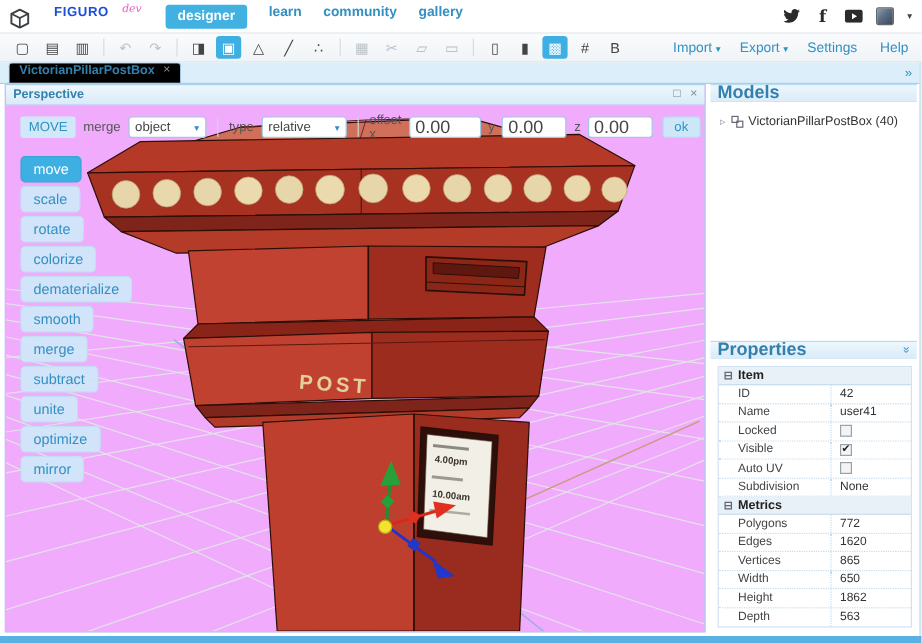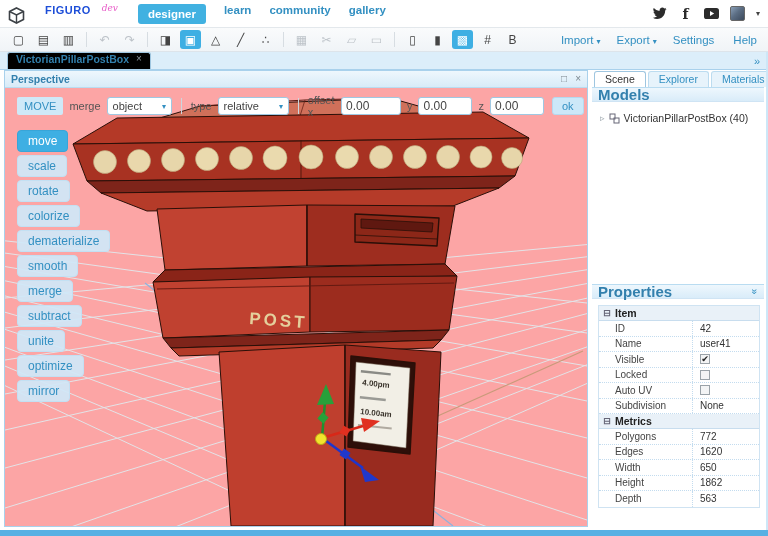--- a/index.html
+++ b/index.html
@@ -43,40 +43,40 @@
   .tabbar { position:absolute; left:0; top:52px; width:768px; height:18px; background:#dceefa;
     border-bottom:1px solid #a9d1ec; display:flex; align-items:flex-end; padding-left:7px; }
   .doc-tab { height:17px; background:#000000; border:1px solid #9fc6e0; border-bottom:none;
     border-radius:3px 3px 0 0; display:flex; align-items:flex-start; padding:0 8px; gap:7px; }
   .doc-tab-label { font-size:10.5px; font-weight:bold; color:#3380ad; }
   .doc-tab-close { font-size:10px; color:#8a959c; cursor:pointer; }
   .sb-collapse { position:absolute; right:8px; top:55px; font-size:11px; color:#3390c2; cursor:pointer; }
 
   
   .vp { position:absolute; left:4px; top:70px; width:584px; height:457px;
-    border:1px solid #a9d1ec; background:#fca5a5; }
+    border:1px solid #a9d1ec; background:#f0abfc; }
   .vp-header { height:17px; background:linear-gradient(#eef7fd,#d8ebf8); border-bottom:1px solid #b9dcf1;
     display:flex; align-items:center; padding:0 6px; }
   .vp-title { font-size:10.5px; font-weight:bold; color:#3380ad; }
   .vp-winbtns { margin-left:auto; display:flex; gap:8px; }
   .vp-winbtn { font-size:10px; color:#7d8890; cursor:pointer; line-height:10px; }
   .vp-body { position:relative; width:582px; height:438px; overflow:hidden; }
   .scene-svg { position:absolute; left:0; top:0; }
 
   
   .movebar { position:absolute; left:12px; top:8px; height:20px; display:flex; align-items:center;
     gap:6px; font-size:11px; color:#555; }
   .mode-chip { background:#cfe9f8; color:#3390c2; font-size:11px; padding:3px 7px; border-radius:2px; }
   .mb-label { color:#555; }
   .mb-select { background:#fff; border:1px solid #9fc8e2; border-radius:3px; height:18px;
     display:flex; align-items:center; padding:0 5px; gap:20px; color:#444; cursor:pointer; }
   .mb-select .sel-caret { font-size:8px; color:#3390c2; }
   .mb-sep { width:1px; height:16px; background:#ccd6dd; margin:0 3px; }
   .mb-input { background:#fff; border:1px solid #9fc8e2; border-radius:3px; height:18px; width:60px;
-    font-size:12px; color:#444; padding:0 4px; font-family:"Liberation Sans",sans-serif; }
+    font-size:15px; color:#444; padding:0 4px; font-family:"Liberation Sans",sans-serif; }
   .mb-input.short { width:54px; }
   .mb-btn { background:#cce8f8; border:1px solid #b5d9ef; color:#3390c2; font-size:11px;
     border-radius:3px; padding:2px 9px; cursor:pointer; margin-left:2px; }
   .mb-btn.ghost { background:#e2f1fb; }
 
   
   .tools { position:absolute; left:12px; top:42px; display:flex; flex-direction:column;
     align-items:flex-start; gap:3px; }
   .tool-btn { height:22px; border-radius:4px; font-size:12px; padding:3px 10px;
     background:rgba(207,232,248,.92); border:1px solid #c3e0f3; color:#3390c2; cursor:pointer; }
@@ -390,28 +390,20 @@
 
           <button class="tool-btn">optimize</button>
 
           <button class="tool-btn">mirror</button>
         </div>
 
     </div>
   </div>
 
   <div class="sidebar">
-    <div class="sb-tabs">
-
-        <span class="sb-tab active">Scene</span>
-
-        <span class="sb-tab">Explorer</span>
-
-        <span class="sb-tab">Materials</span>
-      </div>
     <div class="sb-section-hd">
       <span class="sb-section-title">Models</span>
     </div>
     <div class="tree">
       <div class="tree-row">
         <span class="tree-exp">▹</span>
         <svg width="11" height="11" viewBox="0 0 11 11">
           <rect x="1" y="1" width="5" height="5" fill="none" stroke="#667" stroke-width="1"></rect>
           <rect x="5" y="5" width="5" height="5" fill="none" stroke="#667" stroke-width="1"></rect>
         </svg>
@@ -430,32 +422,32 @@
           </div>
           <div class="prow">
             <div class="plabel">ID</div>
             <div class="pval">42</div>
           </div>
           <div class="prow">
             <div class="plabel">Name</div>
             <div class="pval">user41</div>
           </div>
           <div class="prow">
+            <div class="plabel">Locked</div>
+            <div class="pval">
+              <span class="cb"></span>
+            </div>
+          </div>
+          <div class="prow">
             <div class="plabel">Visible</div>
             <div class="pval">
               <span class="cb">✔</span>
             </div>
           </div>
           <div class="prow">
-            <div class="plabel">Locked</div>
-            <div class="pval">
-              <span class="cb"></span>
-            </div>
-          </div>
-          <div class="prow">
             <div class="plabel">Auto UV</div>
             <div class="pval">
               <span class="cb"></span>
             </div>
           </div>
           <div class="prow">
             <div class="plabel">Subdivision</div>
             <div class="pval">None</div>
           </div>
           <div class="pgroup-hd">
@@ -464,20 +456,24 @@
           </div>
           <div class="prow">
             <div class="plabel">Polygons</div>
             <div class="pval">772</div>
           </div>
           <div class="prow">
             <div class="plabel">Edges</div>
             <div class="pval">1620</div>
           </div>
           <div class="prow">
+            <div class="plabel">Vertices</div>
+            <div class="pval">865</div>
+          </div>
+          <div class="prow">
             <div class="plabel">Width</div>
             <div class="pval">650</div>
           </div>
           <div class="prow">
             <div class="plabel">Height</div>
             <div class="pval">1862</div>
           </div>
           <div class="prow">
             <div class="plabel">Depth</div>
             <div class="pval">563</div>

